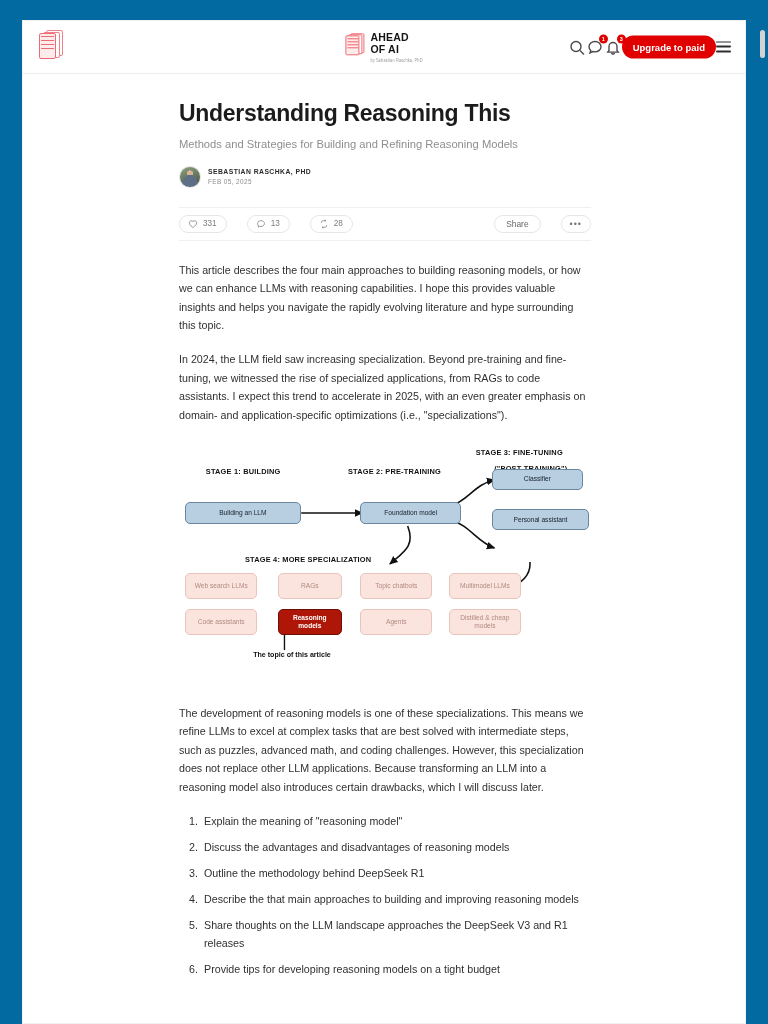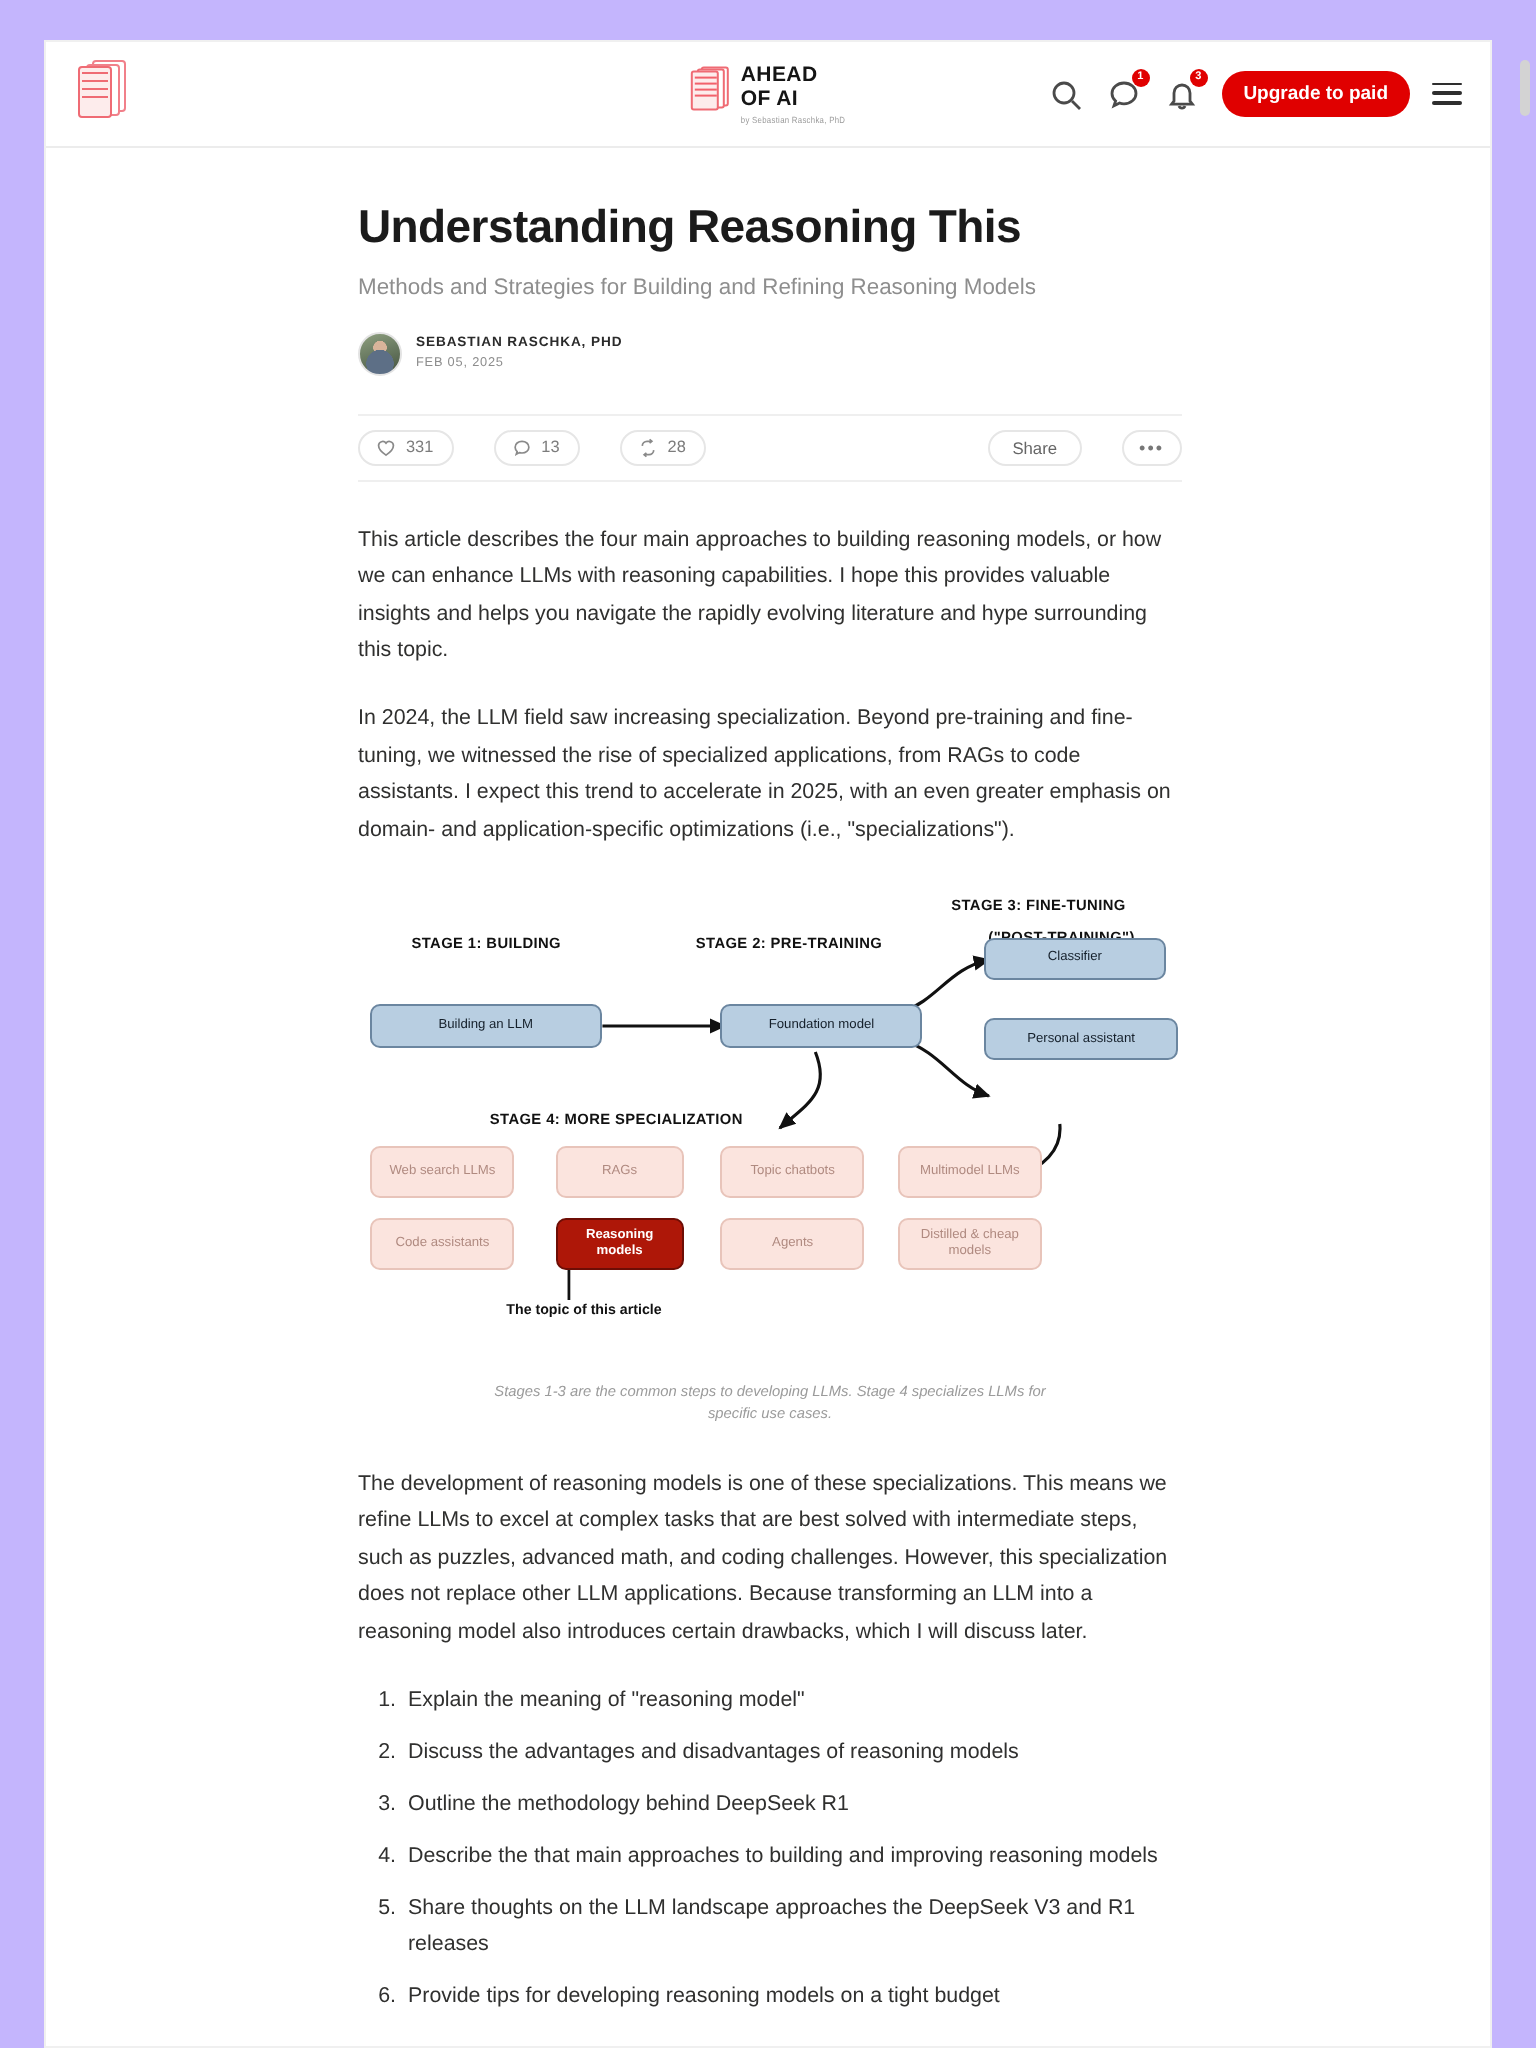--- a/index.html
+++ b/index.html
@@ -7,21 +7,21 @@
   body {
     width:768px; height:1024px;
     background:#ffffff;
     font-family:"Liberation Sans", sans-serif;
     color:#1a1a1a;
     overflow:hidden;
     position:relative;
   }
 
   
-  #page-frame { position:absolute; inset:0; background:#c4b5fd; }
+  #page-frame { position:absolute; inset:0; background:#0369a1; }
   #paper {
     position:absolute; left:22px; top:20px; width:724px; height:1004px;
     background:#ffffff;
     border:1px solid #f0f0f0;
     overflow:hidden;
   }
 
   
   #site-header {
     position:relative; height:53px;
@@ -60,21 +60,21 @@
     display:block;
   }
   .brand-line2 { margin-top:1.5px; }
   .brand-sub {
     display:block; margin-top:3px; font-size:3.9px; color:#9a9a9a; letter-spacing:.15px;
     transform:scaleY(1.15); transform-origin:left top;
   }
 
   .hdr-right {
     position:absolute; right:14px; top:50%; transform:translateY(-50%);
-    display:flex; align-items:center; gap:11px;
+    display:flex; align-items:center; 
   }
   .ico-btn { width:18px; height:18px; position:relative; cursor:pointer; color:#4a4a4a; }
   .ico-btn svg { display:block; width:100%; height:100%; }
   .badge {
     position:absolute; right:-4px; top:-4px;
     min-width:9px; height:9px; padding:0 1.5px;
     background:#e00000; color:#fff; border-radius:50%;
     font-size:5.5px; line-height:9px; text-align:center; font-weight:bold;
   }
   .btn-upgrade {
@@ -308,21 +308,20 @@
           <div class="node pink" style="left:65.5%; top:53.5%; width:17.5%; height:11%;">Multimodel LLMs</div>
 
           <div class="node pink" style="left:1.5%; top:68.5%; width:17.5%; height:11%;">Code assistants</div>
           <div class="node red" style="left:24%; top:68.5%; width:15.5%; height:11%;">Reasoning models</div>
           <div class="node pink" style="left:44%; top:68.5%; width:17.5%; height:11%;">Agents</div>
           <div class="node pink" style="left:65.5%; top:68.5%; width:17.5%; height:11%;">Distilled &amp; cheap models</div>
 
           <div class="topic-note" style="left:18%; top:86%;">The topic of this article</div>
         </div>
 
-        <figcaption class="cap">Stages 1-3 are the common steps to developing LLMs. Stage 4 specializes LLMs for specific use cases.</figcaption>
       </figure>
 
       <p class="p">The development of reasoning models is one of these specializations. This means we refine LLMs to excel at complex tasks that are best solved with intermediate steps, such as puzzles, advanced math, and coding challenges. However, this specialization does not replace other LLM applications. Because transforming an LLM into a reasoning model also introduces certain drawbacks, which I will discuss later.</p>
 
       <ol class="post-list">
         <li>Explain the meaning of "reasoning model"</li>
         <li>Discuss the advantages and disadvantages of reasoning models</li>
         <li>Outline the methodology behind DeepSeek R1</li>
         <li>Describe the that main approaches to building and improving reasoning models</li>
         <li>Share thoughts on the LLM landscape approaches the DeepSeek V3 and R1 releases</li>

